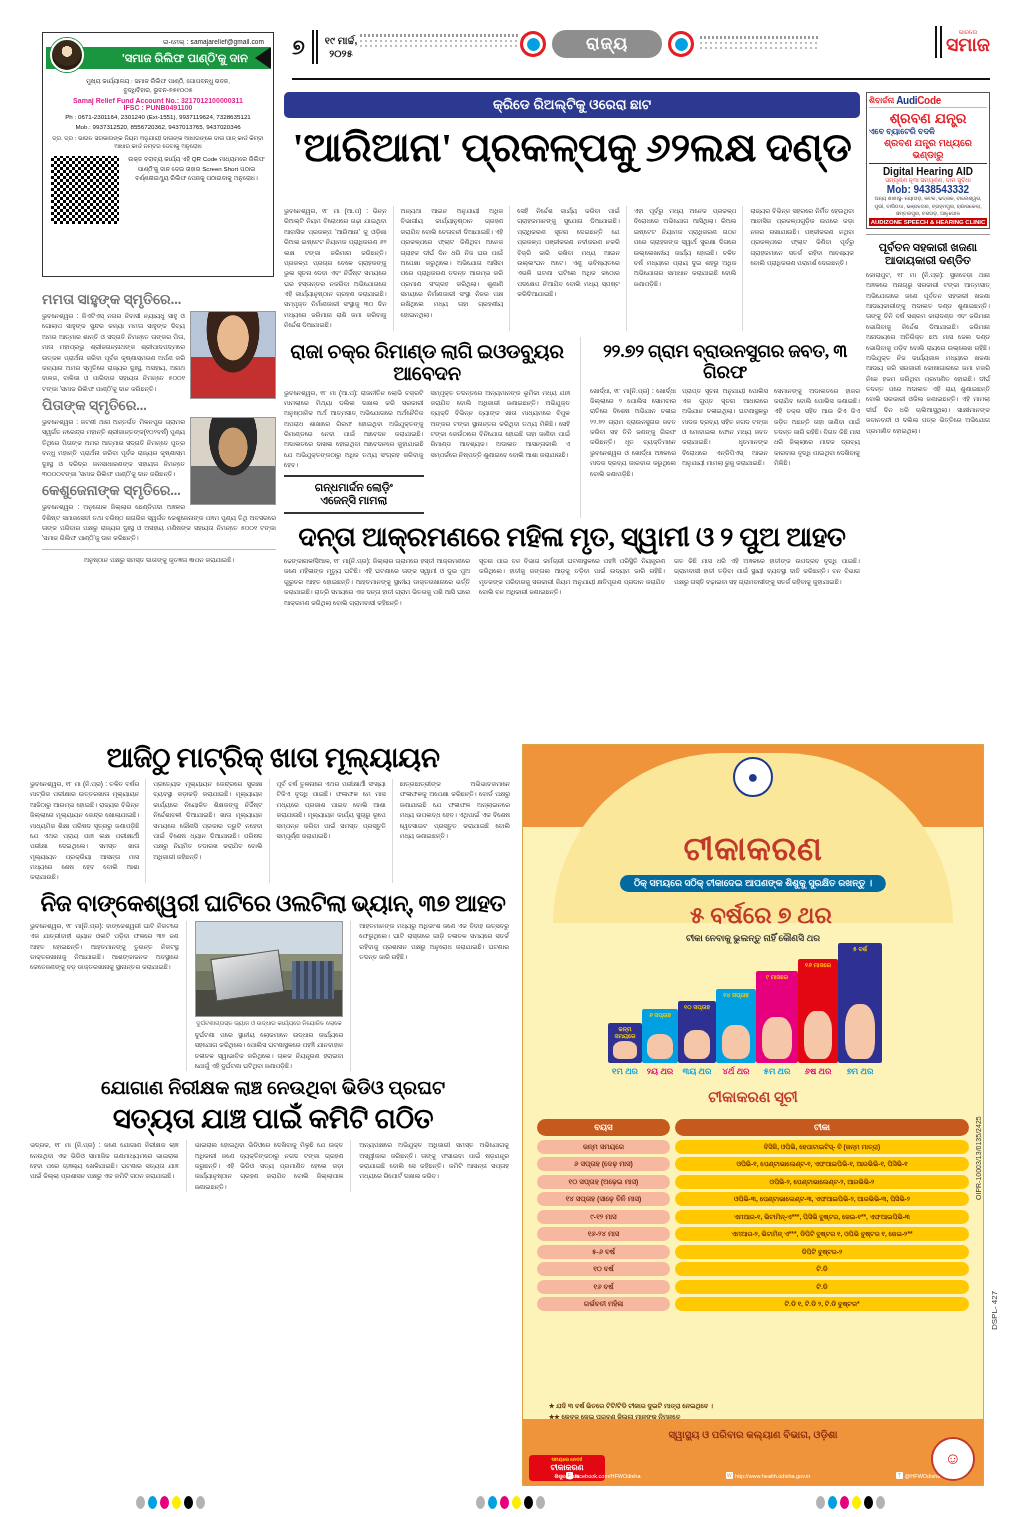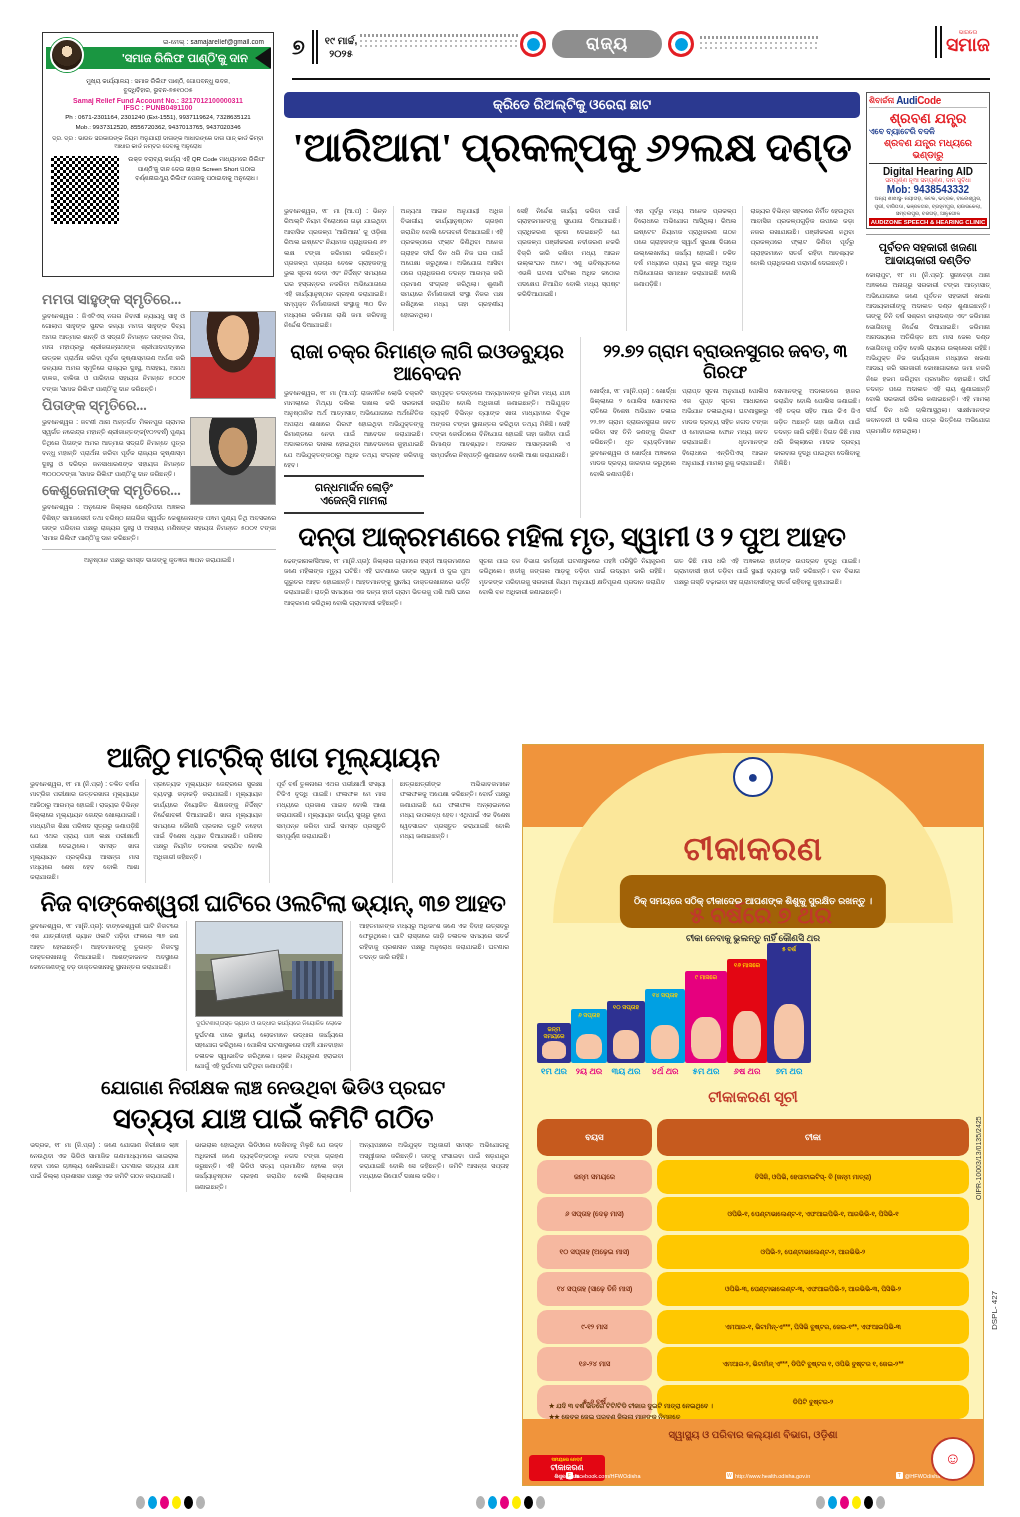--- a/index.html
+++ b/index.html
@@ -164,35 +164,35 @@
     position: absolute; left: 522px; top: 744px; width: 462px; height: 742px;
     background: #fdf3b8; border: 1px solid #d9a441; overflow: hidden;
   }
   .vax-top-orange { position: absolute; left:0; top:0; width:100%; height: 82px; background: #f0943c; }
   .vax-dome { position:absolute; left: 50%; transform: translateX(-50%); top: 8px; width: 400px; height: 170px;
      background: #fbe79a; border-radius: 200px 200px 0 0;}
   .vax-emblem { position: absolute; left: 50%; transform: translateX(-50%); top: 12px;
      width: 40px; height: 40px; border-radius: 50%; border: 2px solid #1b3a8c; background: #fff;
      display:flex; align-items:center; justify-content:center; color:#1b3a8c; font-size: 18px;}
   .vax-title { position: absolute; top: 86px; width: 100%; text-align: center; font-size: 33px; font-weight: bold; color: #c0392b; font-family:"Liberation Serif", serif; letter-spacing: .5px;}
-  .vax-ribbon { position: absolute; top: 130px; left: 50%; transform: translateX(-50%); background: #a16207; color: #fff;
-     border-radius: 12px; padding: 21px 14px; font-size: 9.3px; font-weight: bold; white-space: nowrap;}
+  .vax-ribbon { position: absolute; top: 130px; left: 50%; transform: translateX(-50%); background: #0369a1; color: #fff;
+     border-radius: 12px; padding: 3px 14px; font-size: 9.3px; font-weight: bold; white-space: nowrap;}
   .vax-h2 { position: absolute; top: 158px; width: 100%; text-align: center; font-size: 23px; font-weight: bold; color: #c0392b; font-family:"Liberation Serif", serif;padding-left:16px;}
   .vax-h3 { position: absolute; top: 188px; width: 100%; text-align: center; font-size: 9px; color: #333; font-weight: bold;}
-  .vax-kids { position: absolute; top: 202px; left: 14px; right: 22px; height: 130px; display: flex; align-items: flex-end; justify-content: flex-start;}
+  .vax-kids { position: absolute; top: 202px; left: 6px; right: 22px; height: 130px; display: flex; align-items: flex-end; justify-content: center;}
   .kid { text-align: center; }
   .kid-card { border-radius: 2px; position: relative; margin: 0 auto; display:flex; align-items:flex-end; justify-content:center; }
   .kid-age { position: absolute; top: 3px; left: 0; right: 0; font-size: 6px; color: #ffd100; font-weight: bold;}
   .kid-body { width: 70%; height: 46%; background: #f6c6a8; border-radius: 40% 40% 30% 30%; margin-bottom: 4px;}
   .kid-label { font-size: 8.5px; font-weight: bold; margin-top: 3px; }
   .vax-sched-title { position: absolute; top: 344px; width: 100%; text-align: center; font-size: 15px; font-weight: bold; color: #c0392b; font-family:"Liberation Serif", serif;}
   .vax-table { position: absolute; top: 374px; left: 14px; right: 14px; }
   .vrow { display: flex; gap: 5px; margin-bottom: 3.5px; align-items: stretch;}
-  .vc-age { width: 115px; flex: none; border-radius: 10px; font-size: 7px; font-weight: bold; color: #7a2e10;
-            display:flex; align-items:center; justify-content:center; padding: 13px 3px; text-align:center; }
+  .vc-age { width: 133px; flex: none; border-radius: 10px; font-size: 7px; font-weight: bold; color: #7a2e10;
+            display:flex; align-items:center; justify-content:center; padding: 3px 3px; text-align:center; }
   .vc-vax { flex: 1; border-radius: 10px; font-size: 6.6px; font-weight: bold; color: #6b2d00;
             display:flex; align-items:center; justify-content:center; padding: 2.5px 4px; text-align:center;}
   .vhead .vc-age, .vhead .vc-vax { background: #c65a1e; color: #fff; font-size: 8.5px; }
   .vbody .vc-age { background: #f6b8a0; }
   .vbody .vc-vax { background: #ffc800; }
   .vax-notes { position: absolute; top: 655px; left: 26px; right: 16px; }
   .vnote { font-size: 6.6px; color: #5b3200; font-weight: bold; line-height: 1.7;}
   .vax-cta { position: absolute; top: 697px; left: 18px; right: 18px; background: #fdd9d9; border-radius: 14px;
      text-align: center; font-size: 9px; font-weight: bold; color: #9c1b1b; padding: 6px 4px;}
   .vax-footer { position: absolute; bottom: 0; left: 0; right: 0; height: 66px; background: #f0943c; }

